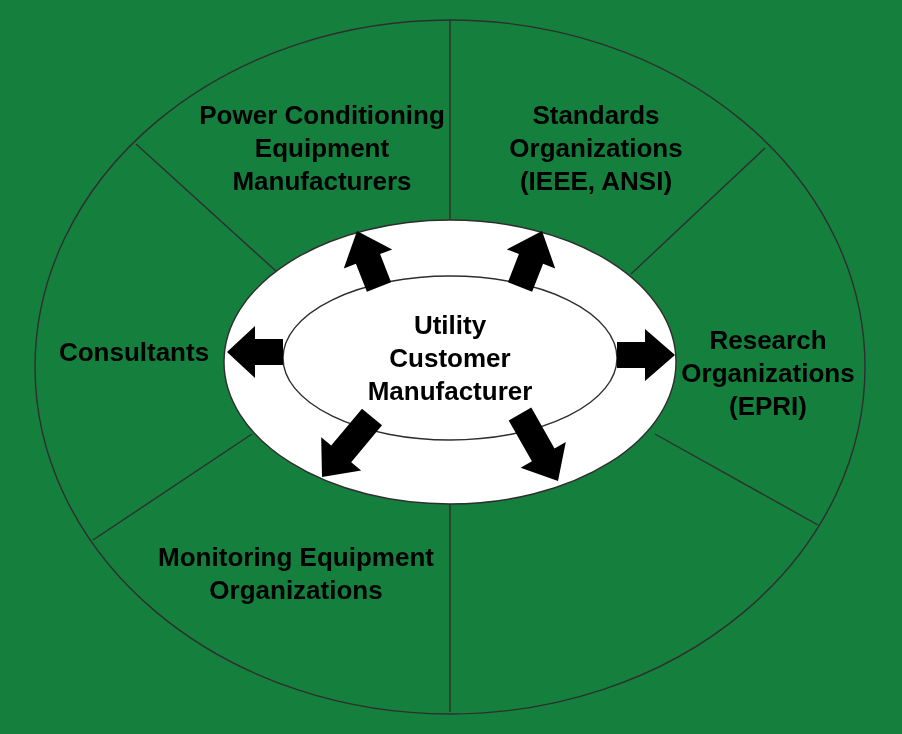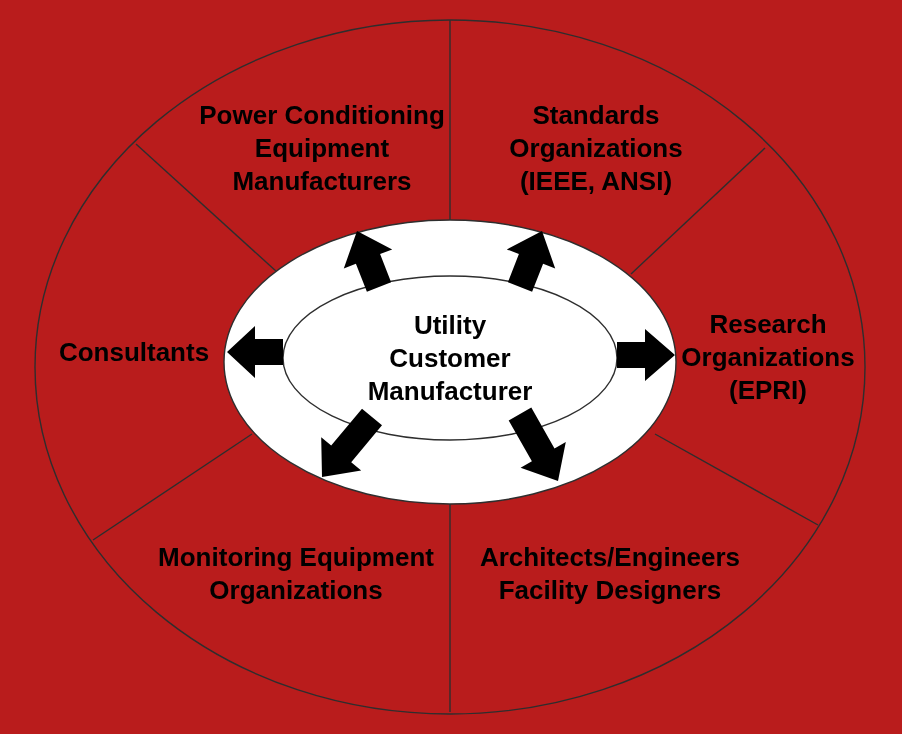--- a/index.html
+++ b/index.html
@@ -4,21 +4,21 @@
 <style>
   html, body {
     margin: 0;
     padding: 0;
     background: #ffffff;
   }
   .diagram-stage {
     position: relative;
     width: 902px;
     height: 734px;
-    background: #b91c1c;
+    background: #15803d;
     font-family: "Liberation Sans", "DejaVu Sans", sans-serif;
     overflow: hidden;
   }
   .diagram-stage svg {
     position: absolute;
     left: 0;
     top: 0;
   }
   .sector-label, .center-label {
     position: absolute;
@@ -62,27 +62,25 @@
   <div class="sector-label" style="left:322px; top:148px;">Power Conditioning
 Equipment
 Manufacturers</div>
 
   <div class="sector-label" style="left:596px; top:148px;">Standards
 Organizations
 (IEEE, ANSI)</div>
 
   <div class="sector-label" style="left:134px; top:352px;text-align:center;">Consultants</div>
 
-  <div class="sector-label" style="left:768px; top:357px;">Research
+  <div class="sector-label" style="left:768px; top:373px;">Research
 Organizations
 (EPRI)</div>
 
   <div class="sector-label" style="left:296px; top:574px;">Monitoring Equipment
 Organizations</div>
 
-  <div class="sector-label" style="left:610px; top:574px;">Architects/Engineers
-Facility Designers</div>
 
   <div class="center-label" style="left:450px; top:358px;">Utility
 Customer
 Manufacturer</div>
 
 </div>
 
 </body></html>

